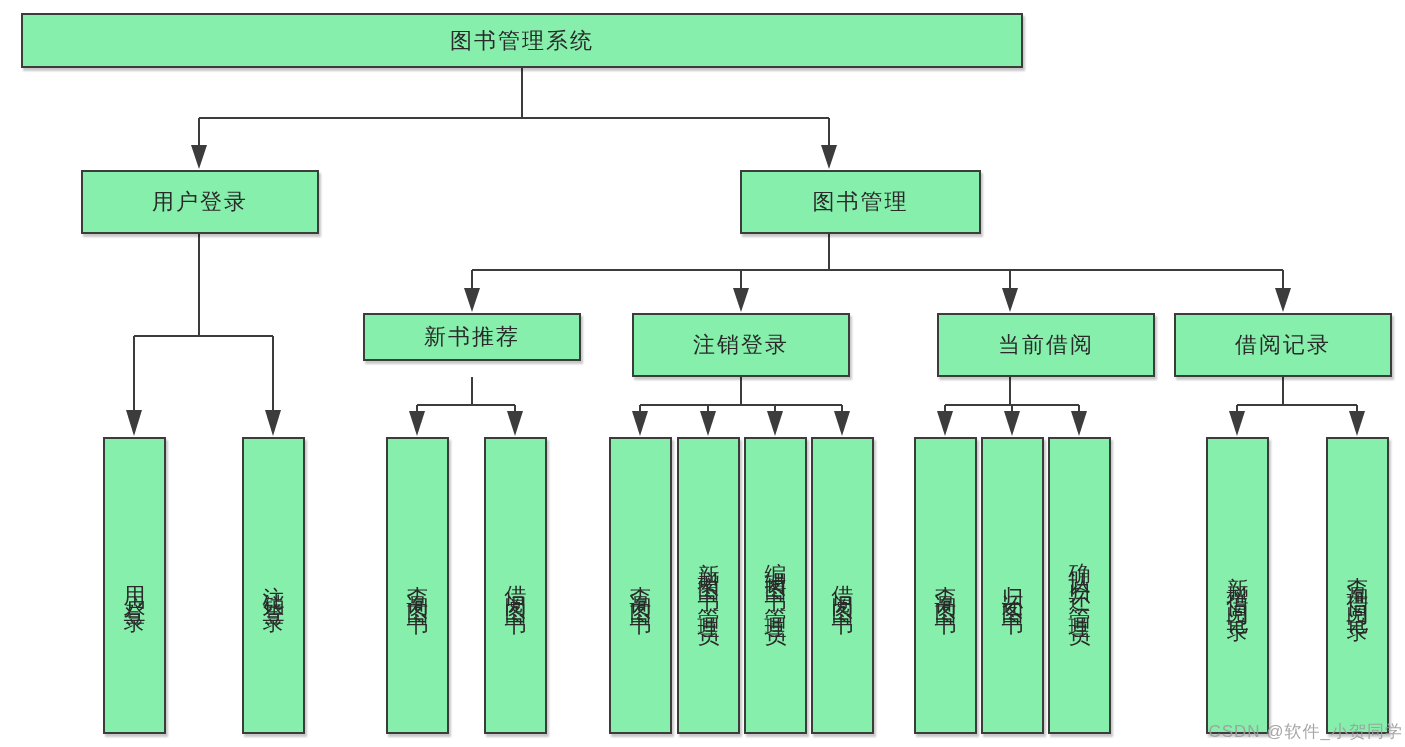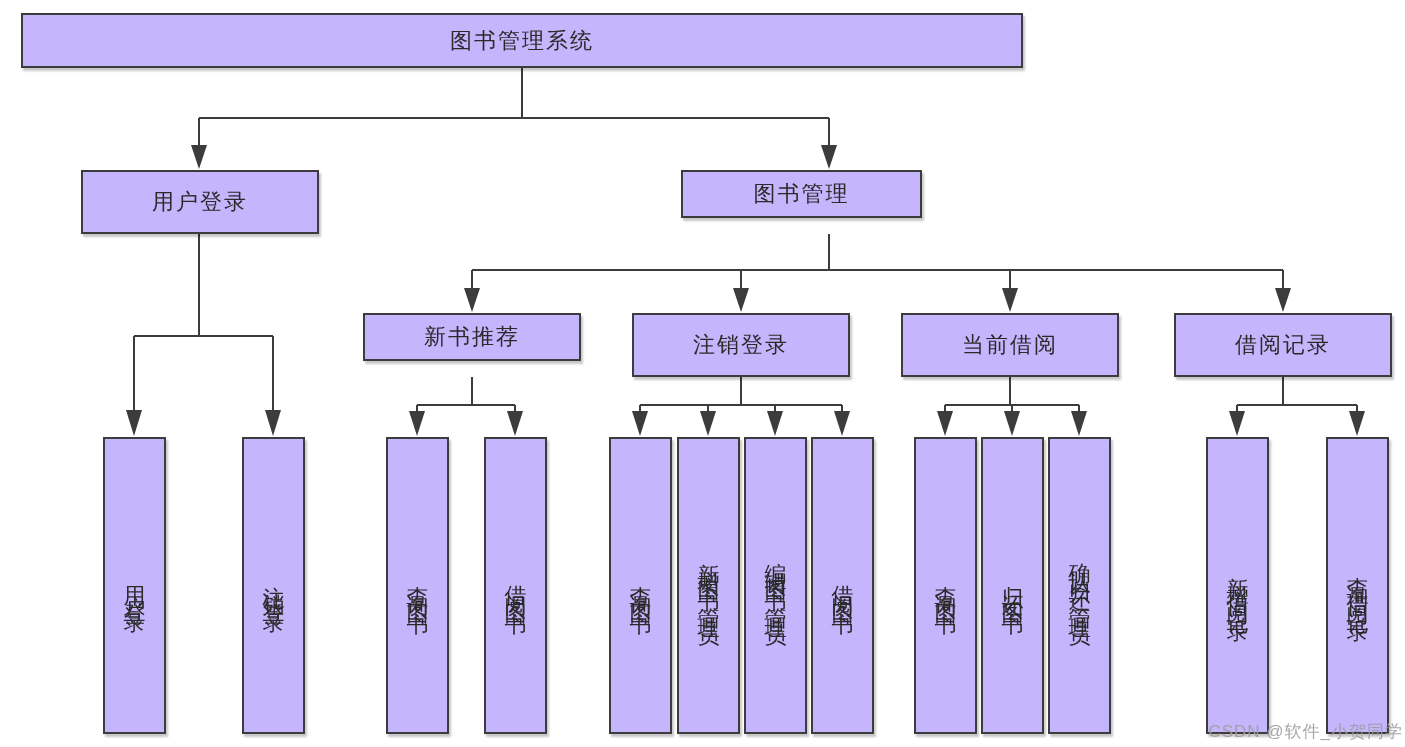--- a/index.html
+++ b/index.html
@@ -7,21 +7,21 @@
   body { font-family:"Liberation Sans", sans-serif; color:#2a2a2a; }
   .canvas {
     position:relative;
     width:1405px; height:747px;
     background:#ffffff;
     overflow:hidden;
   }
   .connectors { position:absolute; left:0; top:0; width:1405px; height:747px; }
   .node {
     position:absolute;
-    background:#c4b5fd;
+    background:#86efac;
     border:2px solid #3c3c3c;
     box-shadow:2px 3px 2px rgba(0,0,0,0.22);
     display:flex; align-items:center; justify-content:center;
     color:#2a2a2a;
   }
   .node.h { font-size:22px; letter-spacing:2px; white-space:nowrap; }
   .node.v .vtext {
     writing-mode:vertical-rl;
     text-orientation:mixed;
     font-size:22px;
@@ -97,31 +97,31 @@
     </g>
   </svg>
 
   <div class="node h" style="left:21px;top:13px;width:1002px;height:55px">
     <span>图书管理系统</span>
   </div>
 
   <div class="node h" style="left:81px;top:170px;width:238px;height:64px">
     <span>用户登录</span>
   </div>
-  <div class="node h" style="left:681px;top:170px;width:241px;height:48px">
+  <div class="node h" style="left:740px;top:170px;width:241px;height:64px">
     <span>图书管理</span>
   </div>
 
   <div class="node h" style="left:363px;top:313px;width:218px;height:48px">
     <span>新书推荐</span>
   </div>
   <div class="node h" style="left:632px;top:313px;width:218px;height:64px">
     <span>注销登录</span>
   </div>
-  <div class="node h" style="left:901px;top:313px;width:218px;height:64px">
+  <div class="node h" style="left:937px;top:313px;width:218px;height:64px">
     <span>当前借阅</span>
   </div>
   <div class="node h" style="left:1174px;top:313px;width:218px;height:64px">
     <span>借阅记录</span>
   </div>
 
   <div class="node v" style="left:103px;top:437px;width:63px;height:297px">
     <span class="vtext">用户登录</span>
   </div>
   <div class="node v" style="left:242px;top:437px;width:63px;height:297px">

